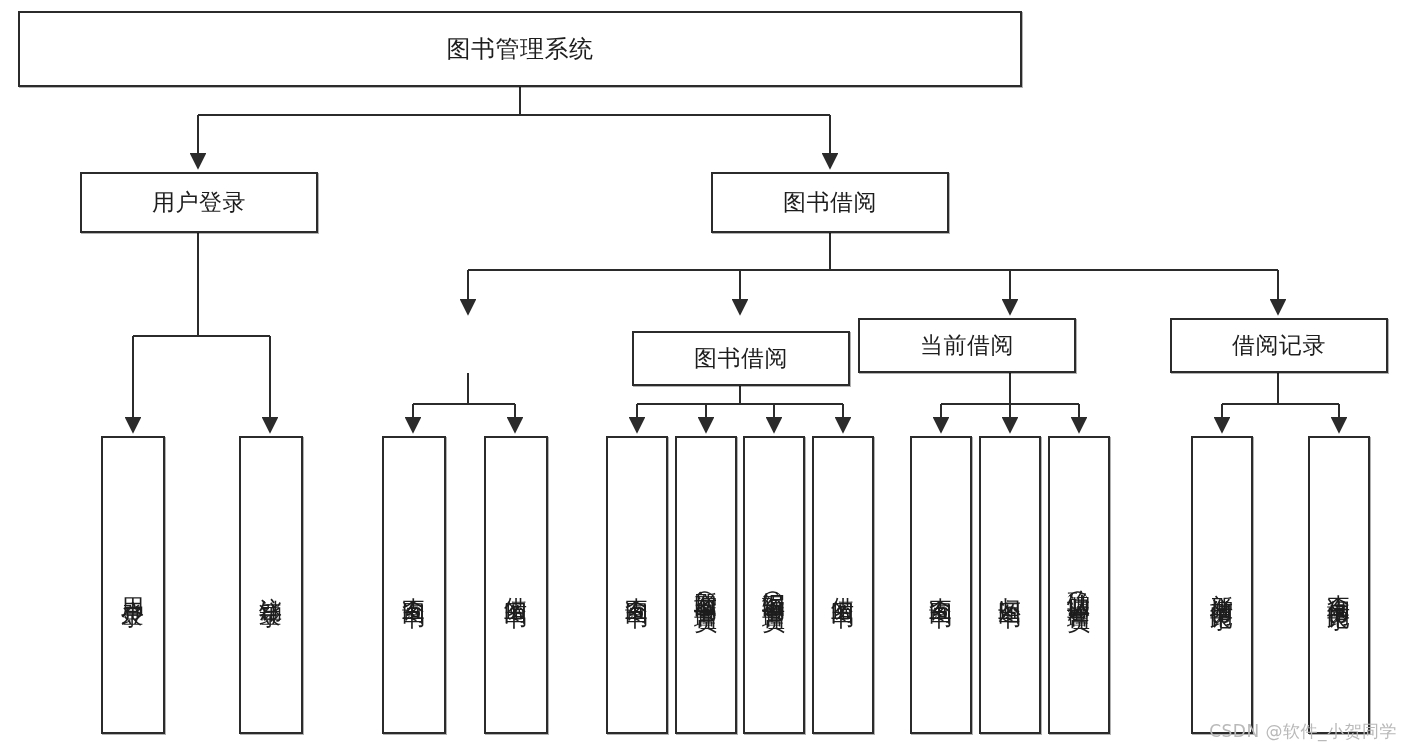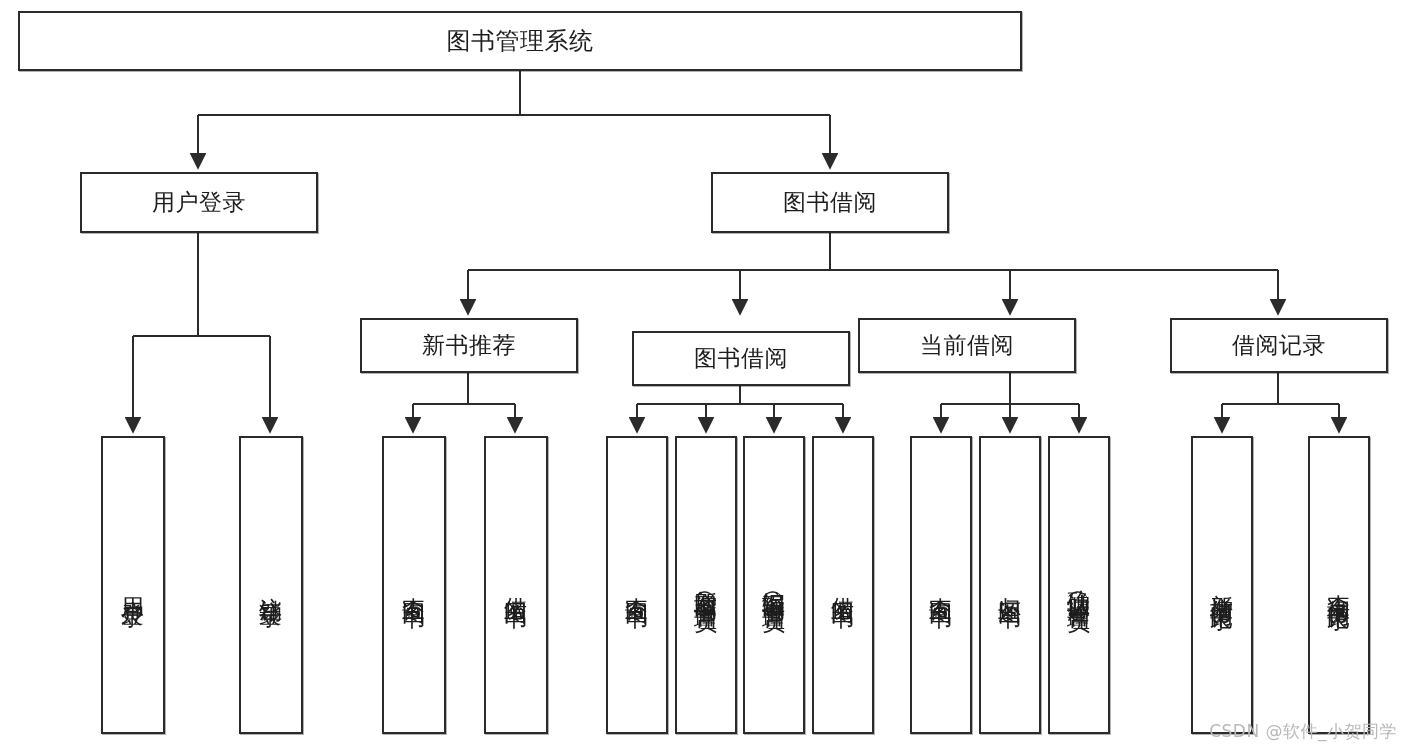--- a/index.html
+++ b/index.html
@@ -127,35 +127,32 @@
       <path d="M 1010 404 L 1010 432" marker-end="url(#arrow)"></path>
       <path d="M 1079 404 L 1079 432" marker-end="url(#arrow)"></path>
 
       <path d="M 1278 373 L 1278 404"></path>
       <path d="M 1222 404 L 1339 404"></path>
       <path d="M 1222 404 L 1222 432" marker-end="url(#arrow)"></path>
       <path d="M 1339 404 L 1339 432" marker-end="url(#arrow)"></path>
     </g>
   </svg>
 
-  <div class="node horiz root" style="left:18px; top:11px; width:1004px; height:60px;">
+  <div class="node horiz root" style="left:18px; top:11px; width:1004px; height:76px;">
     <span class="node-label">图书管理系统</span>
   </div>
 
   <div class="node horiz" style="left:80px; top:172px; width:238px; height:61px;">
     <span class="node-label">用户登录</span>
   </div>
 
   <div class="node horiz" style="left:711px; top:172px; width:238px; height:61px;">
     <span class="node-label">图书借阅</span>
   </div>
 
-  <div class="node horiz" style="left:360px; top:318px; width:218px; height:55px;">
-    <span class="node-label">新书推荐</span>
-  </div>
 
   <div class="node horiz" style="left:632px; top:318px; width:218px; height:55px;margin-top:13px;">
     <span class="node-label">图书借阅</span>
   </div>
 
   <div class="node horiz" style="left:858px; top:318px; width:218px; height:55px;">
     <span class="node-label">当前借阅</span>
   </div>
 
   <div class="node horiz" style="left:1170px; top:318px; width:218px; height:55px;">

